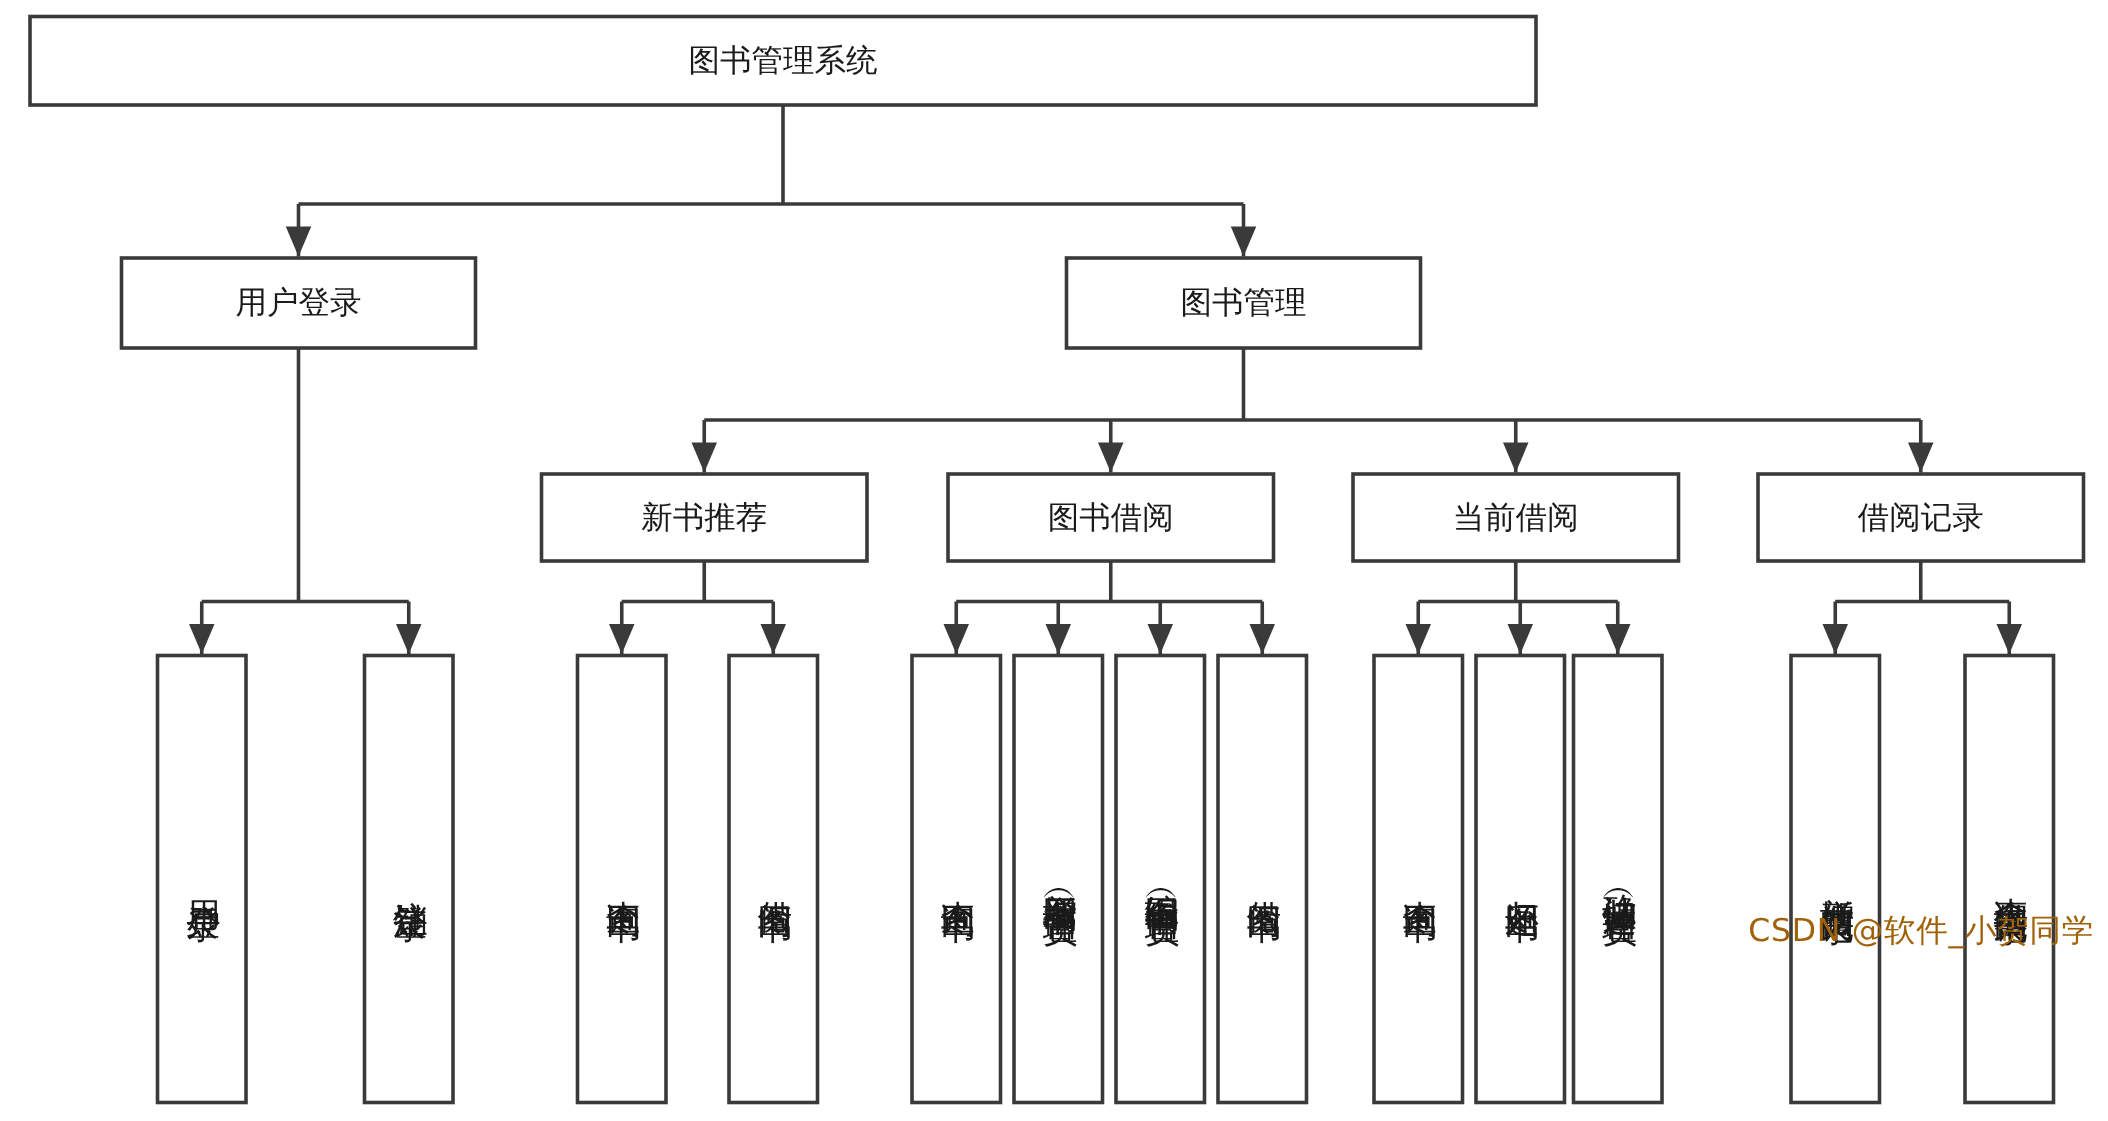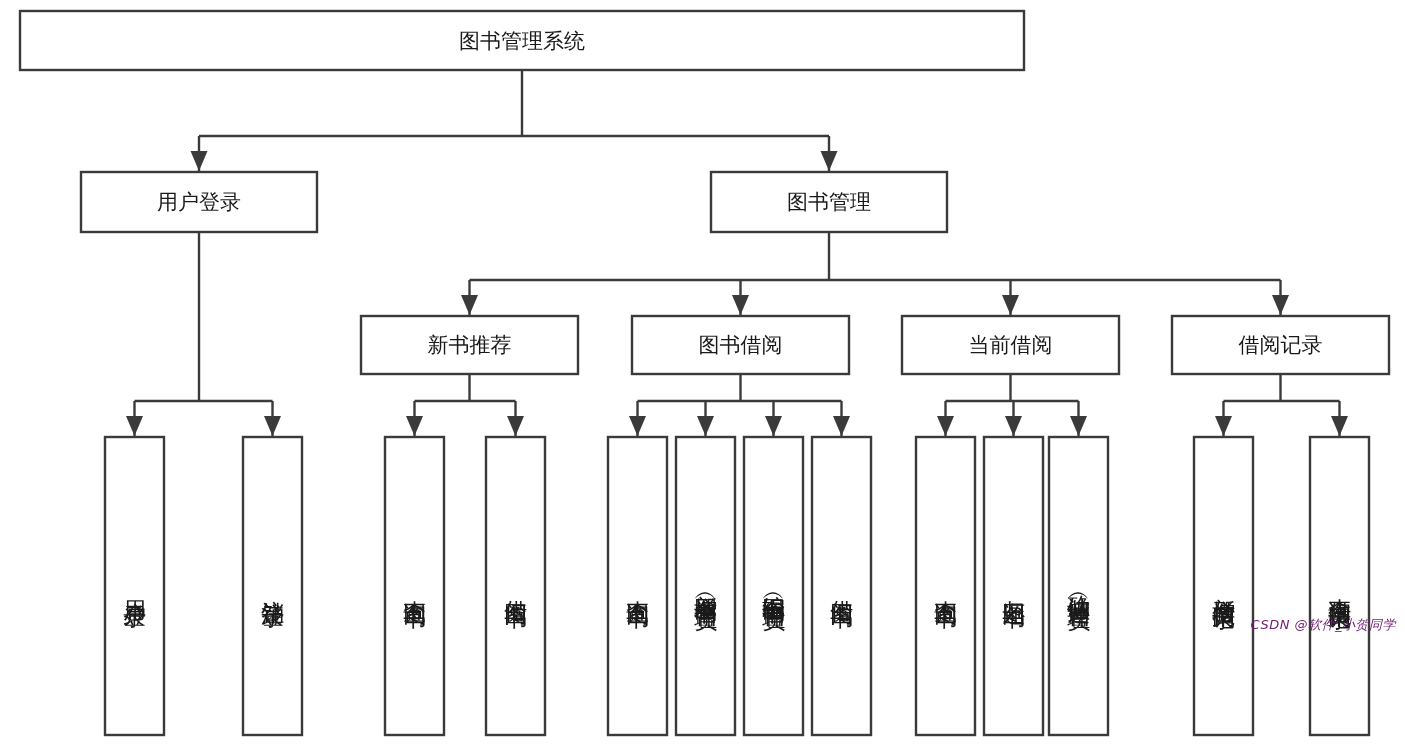--- a/index.html
+++ b/index.html
@@ -61,25 +61,24 @@
     display: flex;
     align-items: center;
     justify-content: center;
     pointer-events: none;
   }
   .watermark {
     position: absolute;
     right: 9px;
     bottom: 4px;
     font-family: "DejaVu Sans", "Liberation Sans", sans-serif;
-    font-size: 13px;
-    color: #701a75;
+    font-size: 21px;
+    color: #a16207;
     letter-spacing: 0.5px;
     white-space: nowrap;
-    font-style: italic;
   }
 </style>
 </head>
 <body>
 
 <div id="diagram-root">
 
   <svg id="flow-svg" viewBox="0 0 1405 747">
     <g id="connectors-layer">
         <path d="M 522 70 L 522 136" class="connector"></path>

